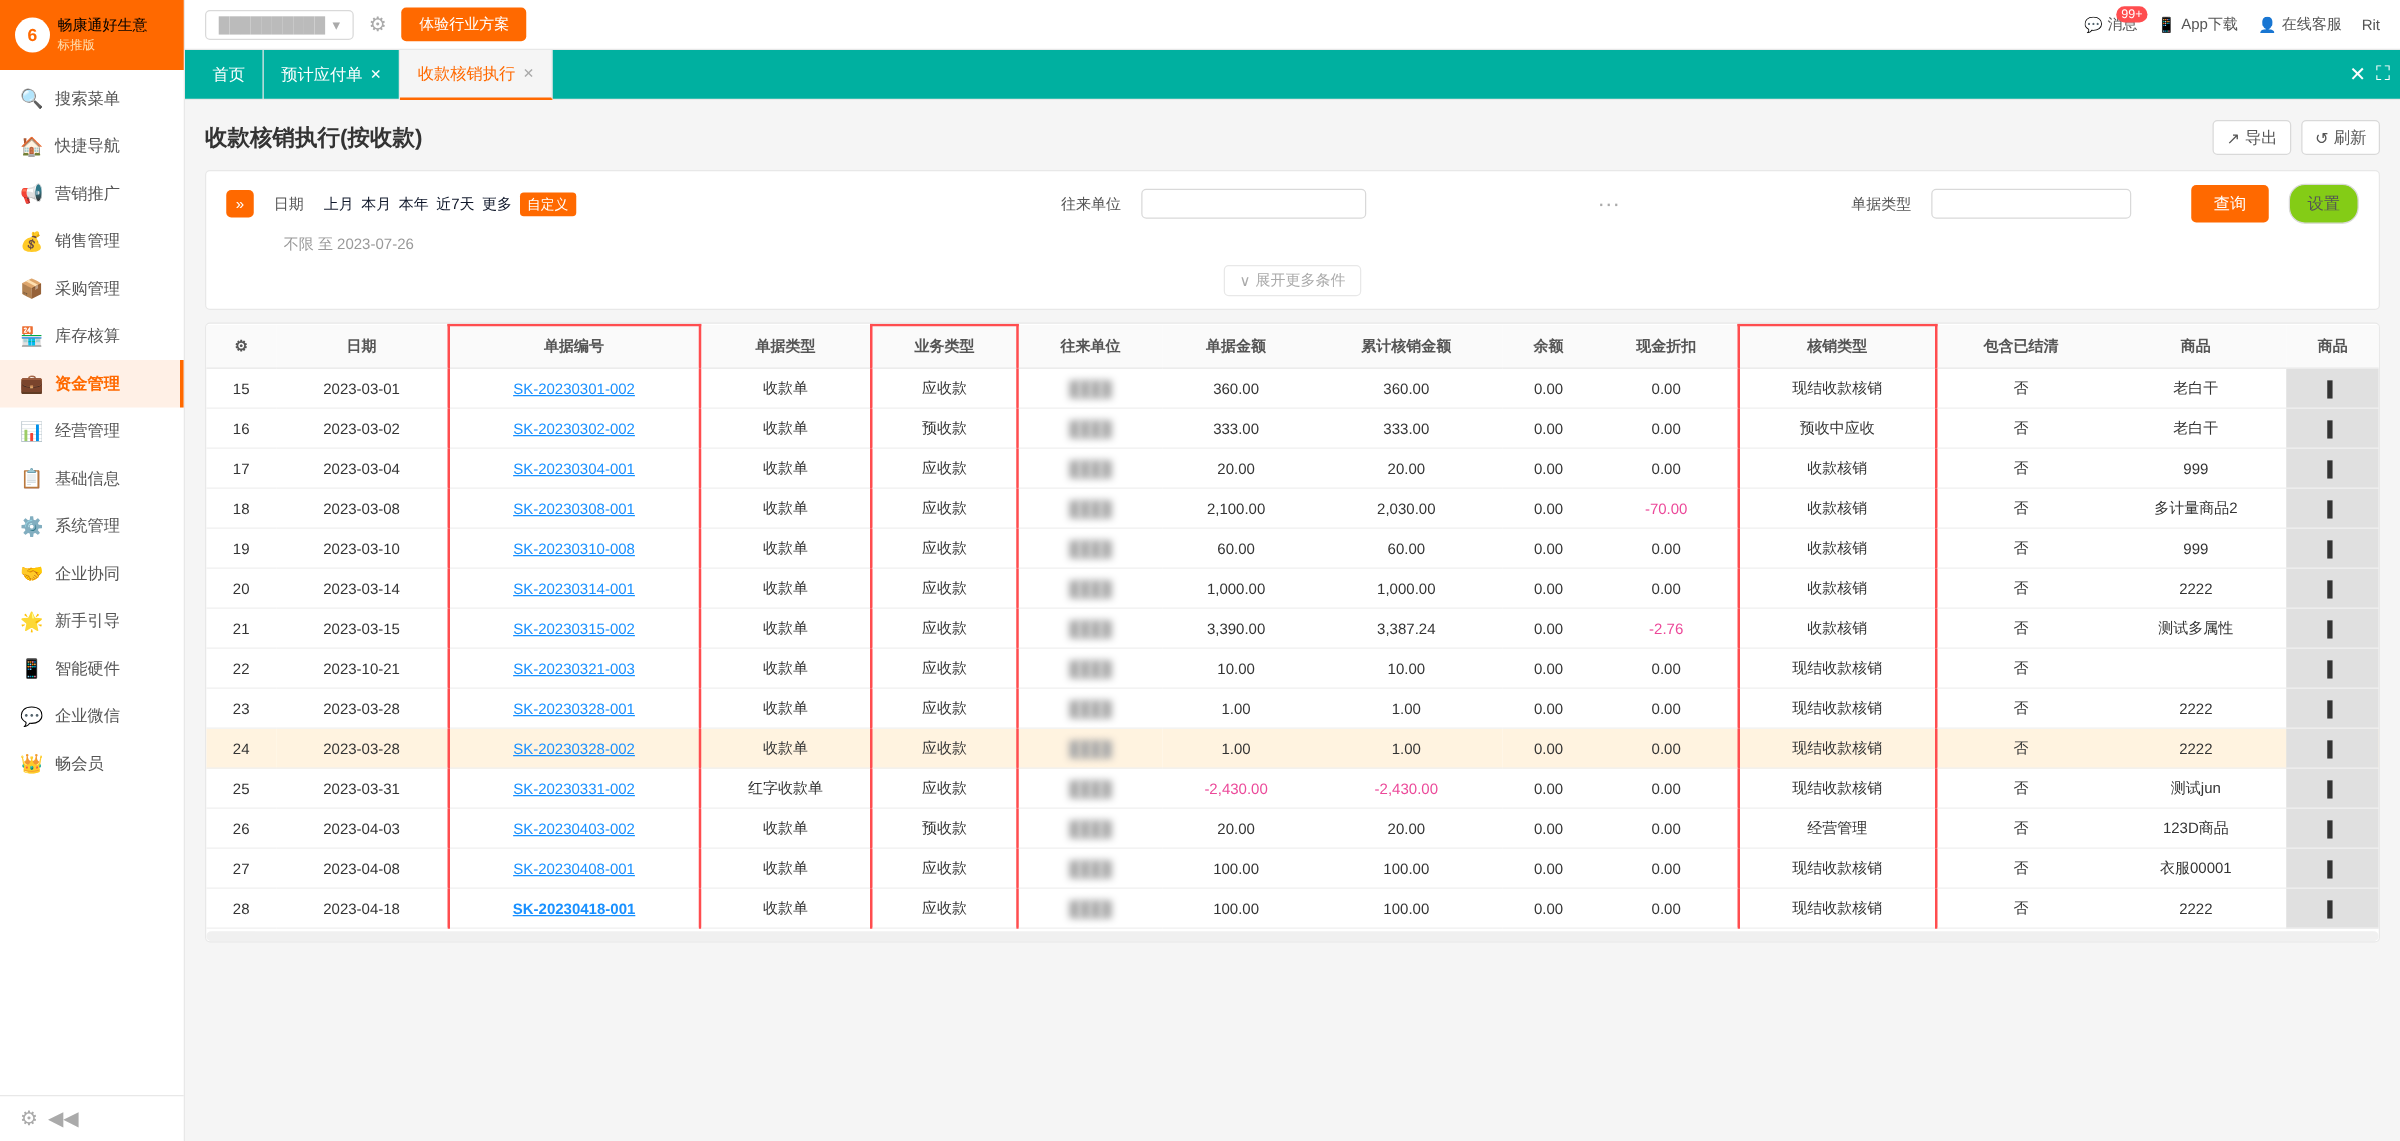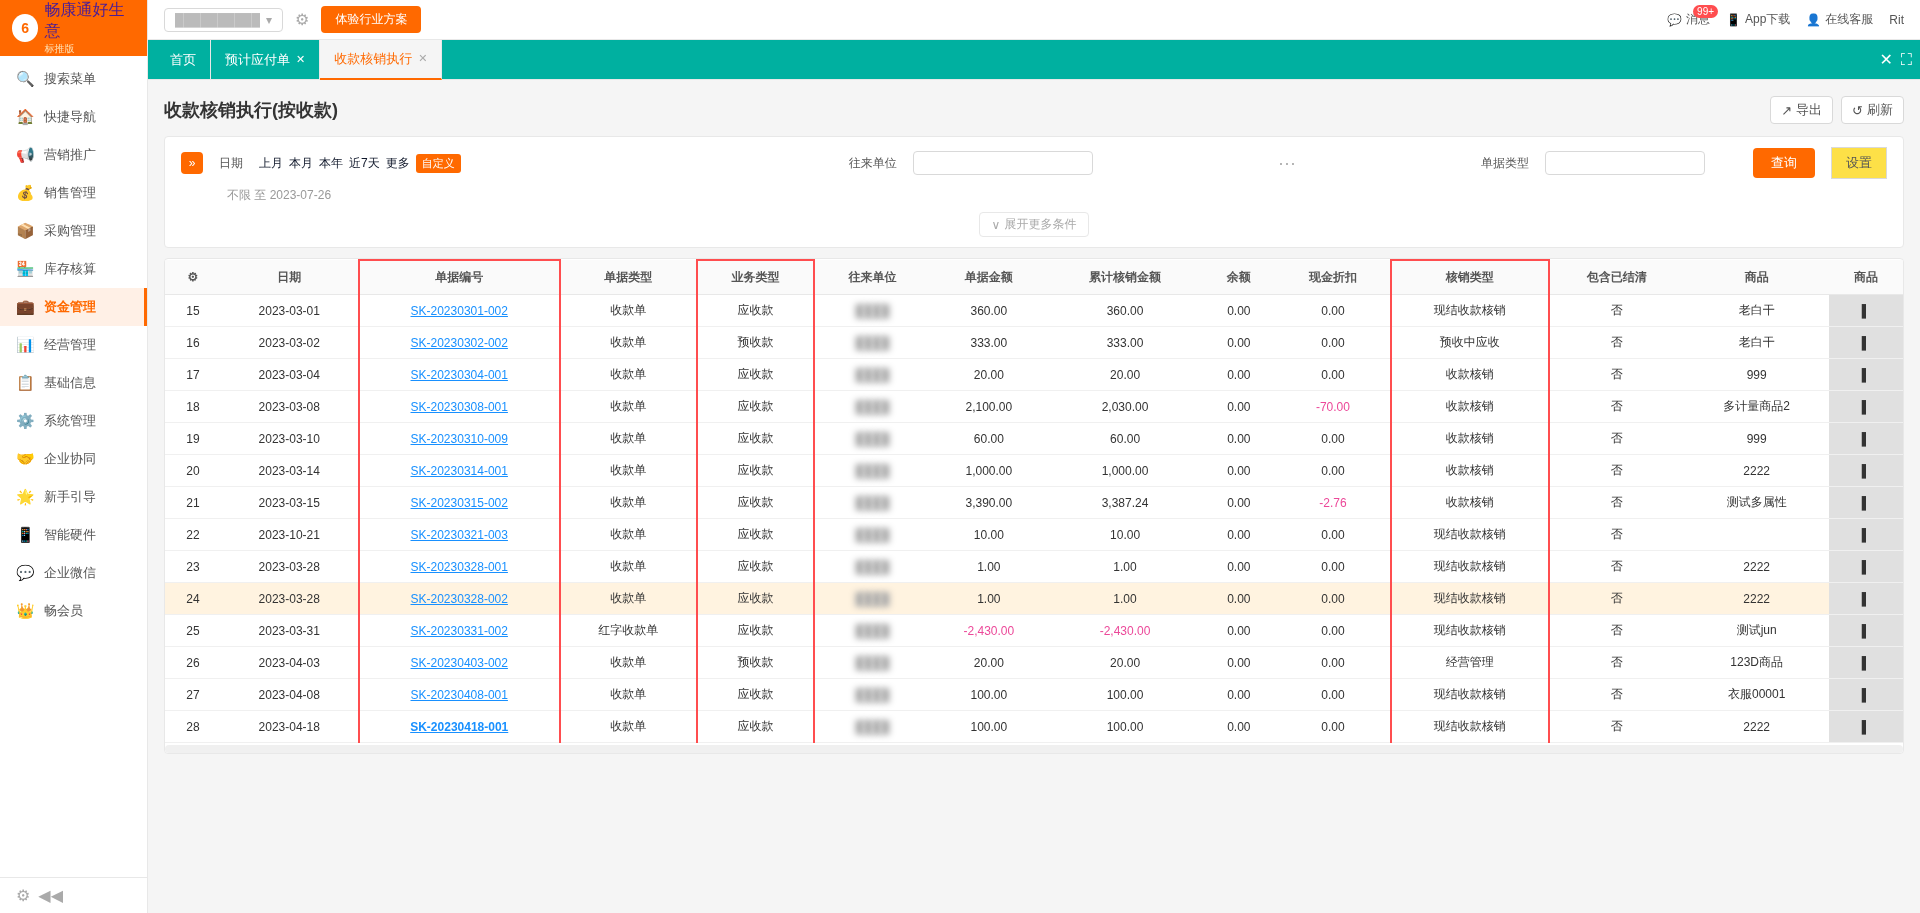--- a/index.html
+++ b/index.html
@@ -2,21 +2,21 @@
 <html><head>
   <meta charset="utf-8">
   <style>
     * { box-sizing: border-box; margin: 0; padding: 0; }
     body { font-family: 'Microsoft YaHei', Arial, sans-serif; font-size: 13px; background: #f5f5f5; display: flex; height: 913px; overflow: hidden; }
 
     
     .sidebar { width: 148px; background: #fff; border-right: 1px solid #e8e8e8; display: flex; flex-direction: column; flex-shrink: 0; height: 913px; }
     .sidebar-logo { background: #ff6900; padding: 8px 12px; display: flex; align-items: center; gap: 6px; height: 56px; }
     .sidebar-logo-icon { width: 28px; height: 28px; background: #fff; border-radius: 50%; display: flex; align-items: center; justify-content: center; color: #ff6900; font-weight: bold; font-size: 14px; }
-    .sidebar-logo-text { color: #4c1d95; font-size: 16px; line-height: 1.3; }
+    .sidebar-logo-text { color: #000000; font-size: 12px; line-height: 1.3; }
     .sidebar-logo-badge { font-size: 10px; color: #ffe0b2; }
     .sidebar-menu { flex: 1; overflow-y: auto; padding: 4px 0; }
     .sidebar-item { display: flex; align-items: center; gap: 8px; padding: 10px 16px; cursor: pointer; color: #555; font-size: 13px; transition: background 0.2s; }
     .sidebar-item.active { background: #fff0e6; color: #ff6900; font-weight: bold; border-right: 3px solid #ff6900; }
     .sidebar-item-icon { font-size: 15px; width: 20px; text-align: center; }
     .sidebar-bottom { padding: 8px 0; border-top: 1px solid #e8e8e8; display: flex; gap: 8px; padding: 8px 16px; }
     .sidebar-bottom-icon { color: #aaa; cursor: pointer; font-size: 16px; }
 
     
     .main { flex: 1; display: flex; flex-direction: column; overflow: hidden; }
@@ -55,21 +55,21 @@
     .filter-expand-btn { background: #ff6900; color: #fff; border: none; border-radius: 4px; padding: 4px 8px; font-size: 12px; cursor: pointer; width: 22px; height: 22px; display: flex; align-items: center; justify-content: center; }
     .filter-label { font-size: 12px; color: #555; white-space: nowrap; }
     .filter-date-group { display: flex; align-items: center; gap: 6px; }
     .filter-date-link { font-size: 12px; color: #0f172a; cursor: pointer; }
     .filter-custom-btn { background: #ff6900; color: #fff; border: none; border-radius: 3px; padding: 2px 6px; font-size: 11px; cursor: pointer; }
     .filter-date-range { font-size: 12px; color: #999; }
     .filter-input { border: 1px solid #d9d9d9; border-radius: 4px; padding: 4px 8px; font-size: 12px; width: 180px; color: #555; }
     .filter-select { border: 1px solid #d9d9d9; border-radius: 4px; padding: 4px 8px; font-size: 12px; width: 160px; color: #555; appearance: none; background: #fff; }
     .filter-dots { color: #aaa; font-size: 18px; cursor: pointer; }
     .query-btn { background: #ff6900; color: #fff; border: none; border-radius: 4px; padding: 6px 18px; font-size: 13px; cursor: pointer; }
-    .setting-btn { background: #fde047; color: #555; border: 1px solid #d9d9d9; border-radius: 0; padding: 6px 14px; font-size: 13px; cursor: pointer; }
+    .setting-btn { background: #84cc16; color: #555; border: 1px solid #d9d9d9; border-radius: 13px; padding: 6px 14px; font-size: 13px; cursor: pointer; }
     .expand-more-row { display: flex; justify-content: center; }
     .expand-more-btn { display: flex; align-items: center; gap: 4px; font-size: 12px; color: #aaa; cursor: pointer; border: 1px solid #e8e8e8; border-radius: 4px; padding: 3px 12px; background: #fff; }
 
     
     .table-container { background: #fff; border: 1px solid #e8e8e8; border-radius: 4px; overflow: auto; }
     table { width: 100%; border-collapse: collapse; font-size: 12px; min-width: 1400px; }
     thead { background: #fafafa; }
     thead th { padding: 8px 10px; border-bottom: 1px solid #e8e8e8; color: #555; font-weight: 600; text-align: center; white-space: nowrap; }
     tbody tr { border-bottom: 1px solid #f0f0f0; }
     tbody tr.highlighted { background: #fff3e0; }
@@ -345,21 +345,21 @@
               <td class="">0.00</td>
               <td class="red-text">-70.00</td>
               <td class="" style="border-left: 2px solid rgb(255, 77, 79); border-right: 2px solid rgb(255, 77, 79);">收款核销</td>
               <td class="">否</td>
               <td class="">多计量商品2</td>
               <td class="" style="background: rgb(224, 224, 224); min-width: 40px;">▌</td>
             </tr>
             <tr>
               <td class="">19</td>
               <td class="">2023-03-10</td>
-              <td class="link-cell" style="border-left: 2px solid rgb(255, 77, 79); border-right: 2px solid rgb(255, 77, 79);">SK-20230310-009</td>
+              <td class="link-cell" style="border-left: 2px solid rgb(255, 77, 79); border-right: 2px solid rgb(255, 77, 79);">SK-20230310-008</td>
               <td class="">收款单</td>
               <td class="" style="border-left: 2px solid rgb(255, 77, 79); border-right: 2px solid rgb(255, 77, 79);">应收款</td>
               <td class="blurred">████</td>
               <td class="">60.00</td>
               <td class="">60.00</td>
               <td class="">0.00</td>
               <td class="">0.00</td>
               <td class="" style="border-left: 2px solid rgb(255, 77, 79); border-right: 2px solid rgb(255, 77, 79);">收款核销</td>
               <td class="">否</td>
               <td class="">999</td>

